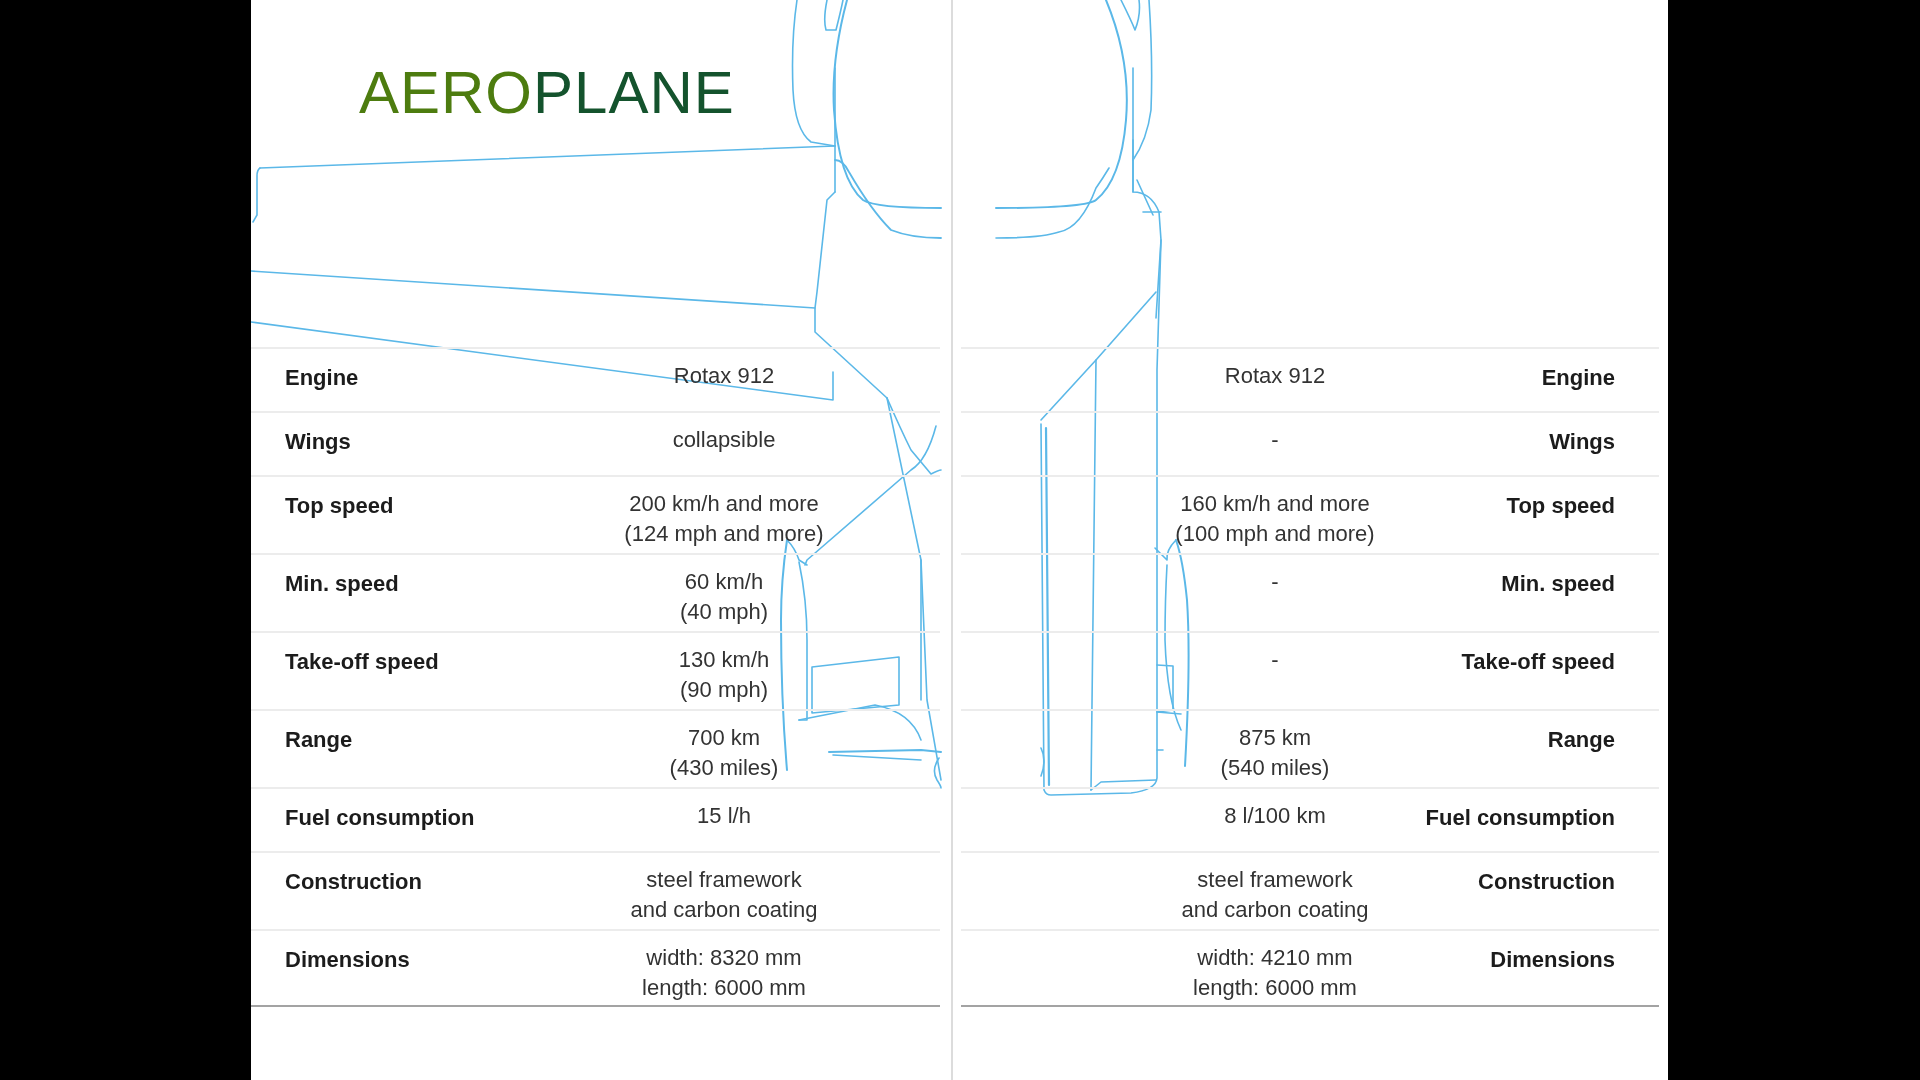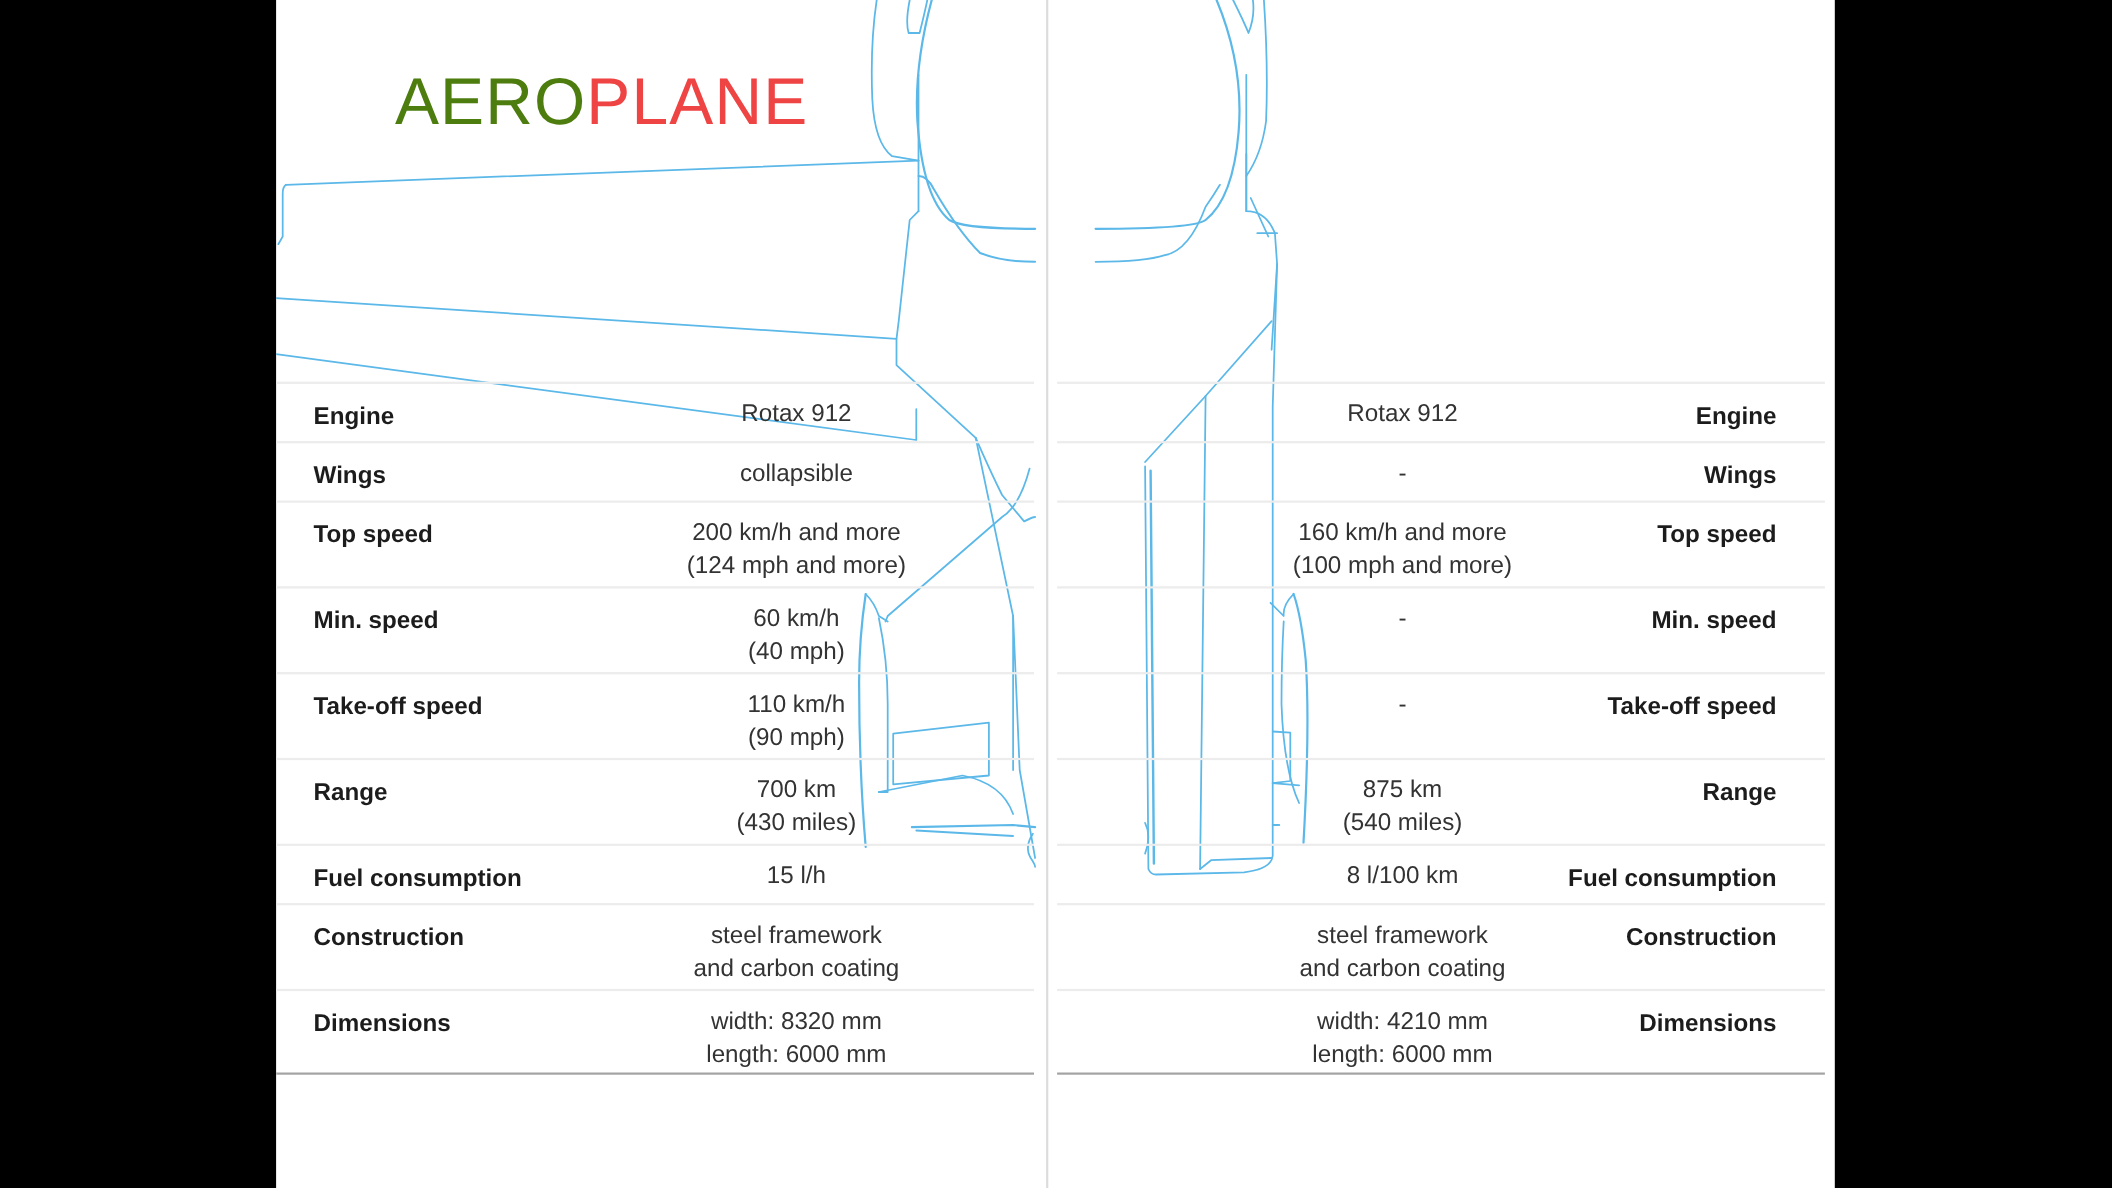--- a/index.html
+++ b/index.html
@@ -26,37 +26,37 @@
     background: #dcdcdc;
   }
   .title {
     position: absolute; top: 58px;
     font-size: 60px; font-weight: 300;
     letter-spacing: 1px;
     line-height: 70px;
     white-space: nowrap;
   }
   .title .blue { color: #4d7c0f; }
-  .title .gray { color: #ef4444; }
+  .title .gray { color: #14532d; }
   .title-left { left: 108px; }
   .title-right { left: 958px; }
 
   .table {
     position: absolute; top: 347px;
   }
   .table-left { left: 0; width: 689px; }
   .table-right { left: 710px; width: 698px; }
 
   .row {
     position: relative;
     border-top: 2px solid #ececec;
     box-sizing: border-box;
   }
   .row.last { border-bottom: 2px solid #a3a3a3; }
-  .row.h1 { height: 54px; }
+  .row.h1 { height: 64px; }
   .row.h2 { height: 78px; }
 
   .label {
     position: absolute; top: 14px;
     font-size: 22px; font-weight: bold; color: #1c1c1c;
     line-height: 30px;
     white-space: nowrap;
   }
   .value {
     position: absolute; top: 12px;
@@ -161,21 +161,21 @@
     <div class="row h2">
       <div class="label">Min. speed</div>
       <div class="value">
           <span>60 km/h</span>
           <span>(40 mph)</span>
         </div>
     </div>
     <div class="row h2">
       <div class="label">Take-off speed</div>
       <div class="value">
-          <span>110 km/h</span>
+          <span>130 km/h</span>
           <span>(90 mph)</span>
         </div>
     </div>
     <div class="row h2">
       <div class="label">Range</div>
       <div class="value">
           <span>700 km</span>
           <span>(430 miles)</span>
         </div>
     </div>

